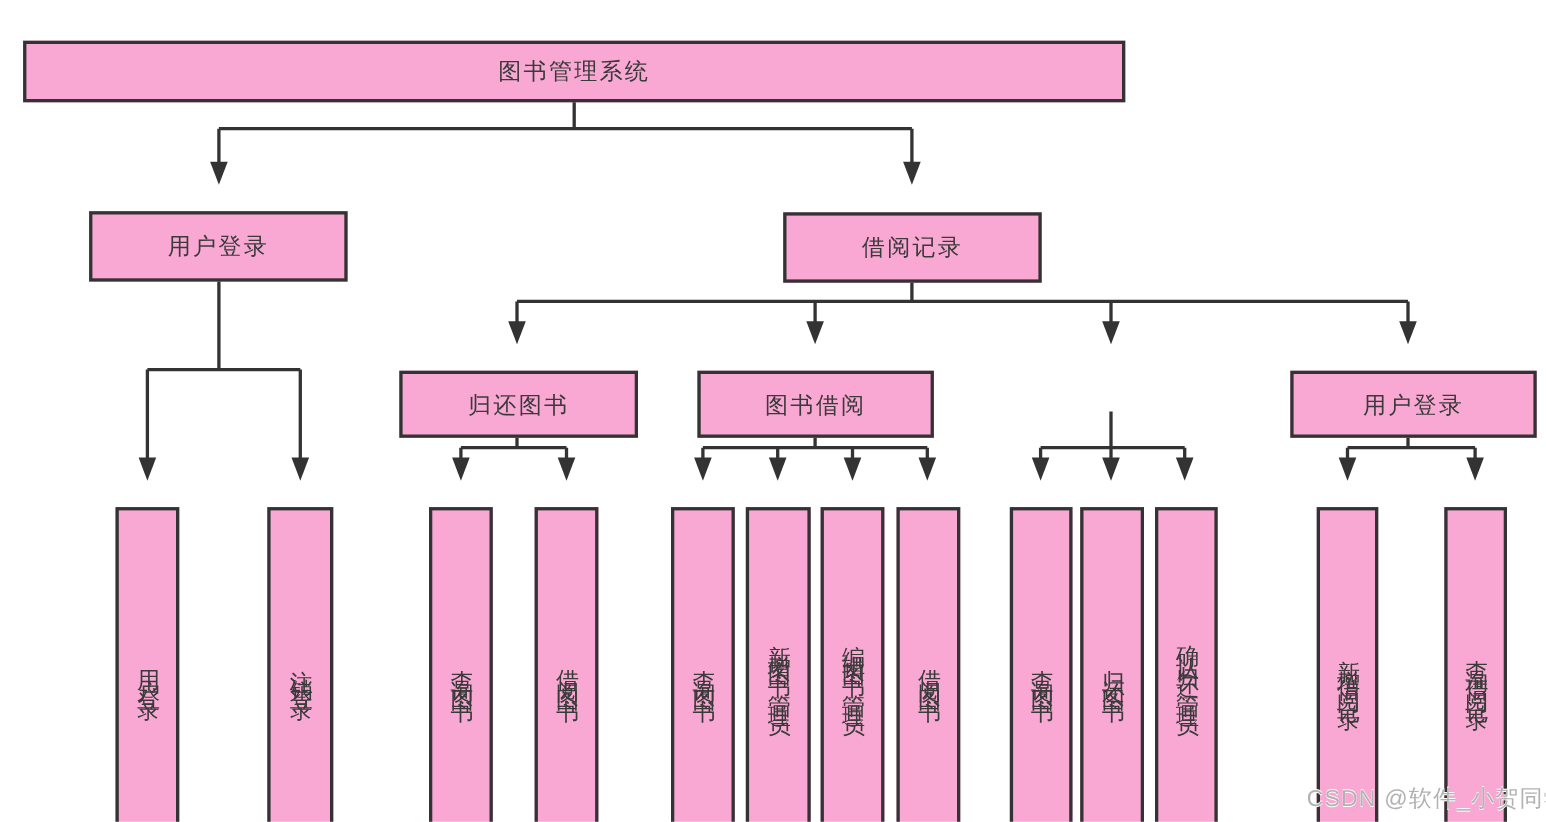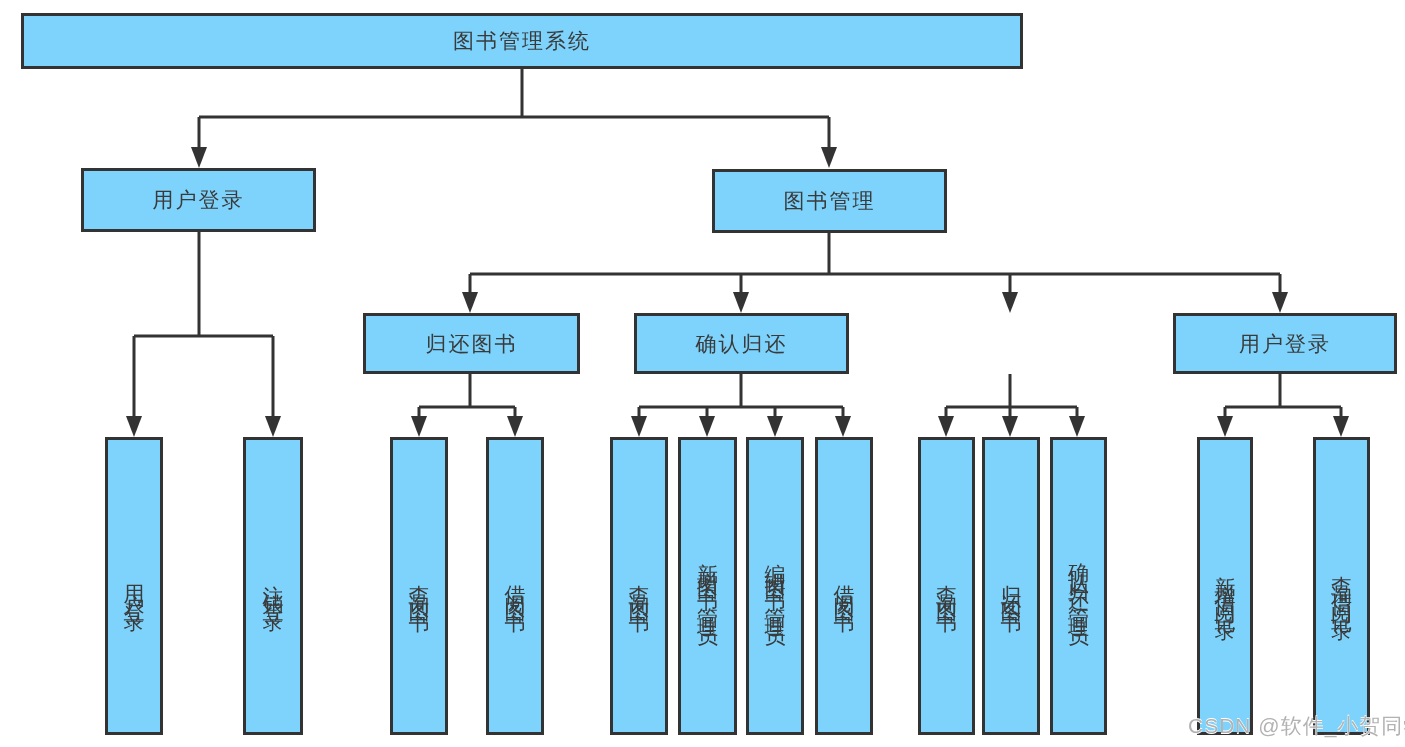--- a/index.html
+++ b/index.html
@@ -13,23 +13,23 @@
     width:1405px;height:747px;overflow:hidden;
     background:var(--background);
     font-family:"Liberation Sans","DejaVu Sans",sans-serif;
   }
   .canvas{position:relative;width:1405px;height:747px;background:var(--background);}
   .wires{position:absolute;left:0;top:0;z-index:1;}
   .wires path{stroke:var(--line);stroke-width:3;fill:none;}
   .wires polygon{fill:var(--line);stroke:none;}
   .box{
     position:absolute;box-sizing:border-box;z-index:2;
-    border:3px solid var(--line);background:#7dd3fc;
+    border:3px solid var(--line);background:#f9a8d4;
     display:flex;align-items:center;justify-content:center;
-    color:var(--text);font-size:21px;
+    color:var(--text);font-size:21px;margin-top:24px;
   }
   .lbl{white-space:nowrap;letter-spacing:2px;}
   .lbl.v{
     writing-mode:vertical-rl;
     text-orientation:mixed;
     letter-spacing:9px;
     white-space:nowrap;
   }
   .watermark{
     position:absolute;left:1188px;top:712px;z-index:3;
@@ -87,28 +87,28 @@
   </svg>
 
   <div class="box" style="left:21px;top:13px;width:1002px;height:56px">
     <span class="lbl">图书管理系统</span>
   </div>
 
   <div class="box" style="left:81px;top:168px;width:235px;height:64px">
     <span class="lbl">用户登录</span>
   </div>
   <div class="box" style="left:712px;top:169px;width:235px;height:64px">
-    <span class="lbl">图书管理</span>
+    <span class="lbl">借阅记录</span>
   </div>
 
   <div class="box" style="left:363px;top:313px;width:217px;height:61px">
     <span class="lbl">归还图书</span>
   </div>
   <div class="box" style="left:634px;top:313px;width:215px;height:61px">
-    <span class="lbl">确认归还</span>
+    <span class="lbl">图书借阅</span>
   </div>
   <div class="box" style="left:1173px;top:313px;width:224px;height:61px">
     <span class="lbl">用户登录</span>
   </div>
 
   <div class="box" style="left:105px;top:437px;width:58px;height:298px">
     <span class="lbl v">用户登录</span>
   </div>
   <div class="box" style="left:243px;top:437px;width:60px;height:298px">
     <span class="lbl v">注销登录</span>

